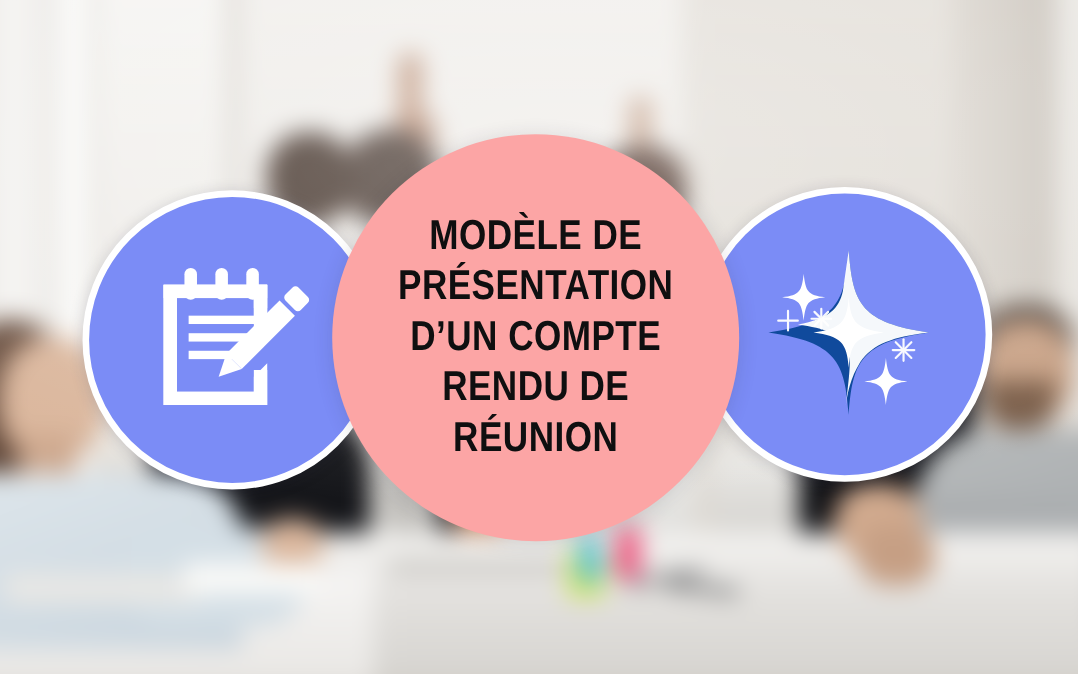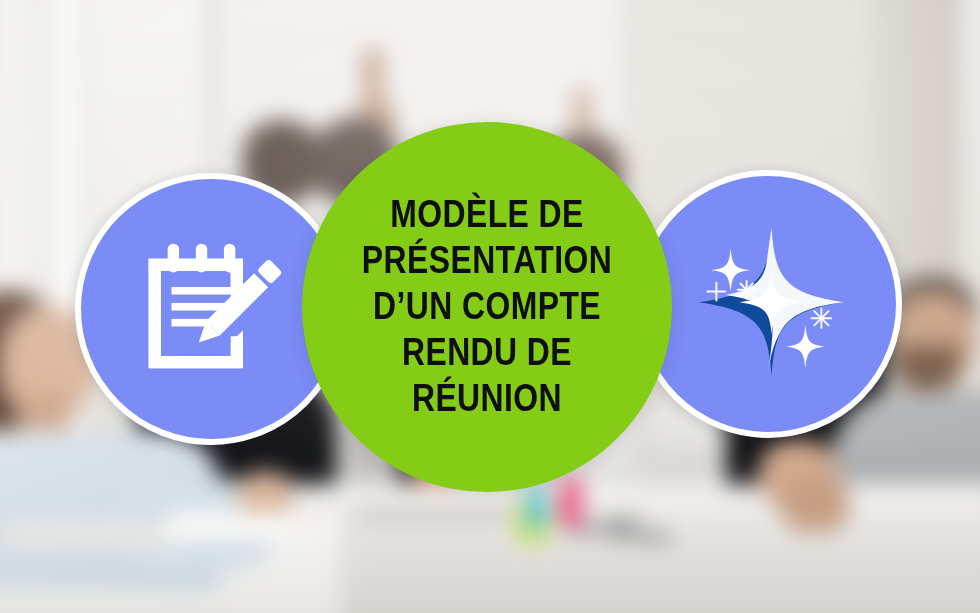--- a/index.html
+++ b/index.html
@@ -124,21 +124,21 @@
     background:#7b8cf6;
     border:6px solid #ffffff;
     box-sizing:border-box;
     box-shadow:0 2px 14px rgba(40,40,60,.18);
   }
   .circle-left{ left:75px; top:173px; width:272px; height:272px; }
   .circle-right{ left:634px; top:170px; width:268px; height:268px; }
 
   .circle-title{
     left:302px; top:122px; width:370px; height:370px;
-    background:#84cc16;
+    background:#fca5a5;
     z-index:5;
     box-shadow:0 2px 18px rgba(40,40,60,.14);
   }
 
   .title-text{
     text-align:center;
     font-family:"Liberation Sans Narrow","Liberation Sans", sans-serif;
     font-weight:700;
     font-size:38px;
     line-height:1.21;

